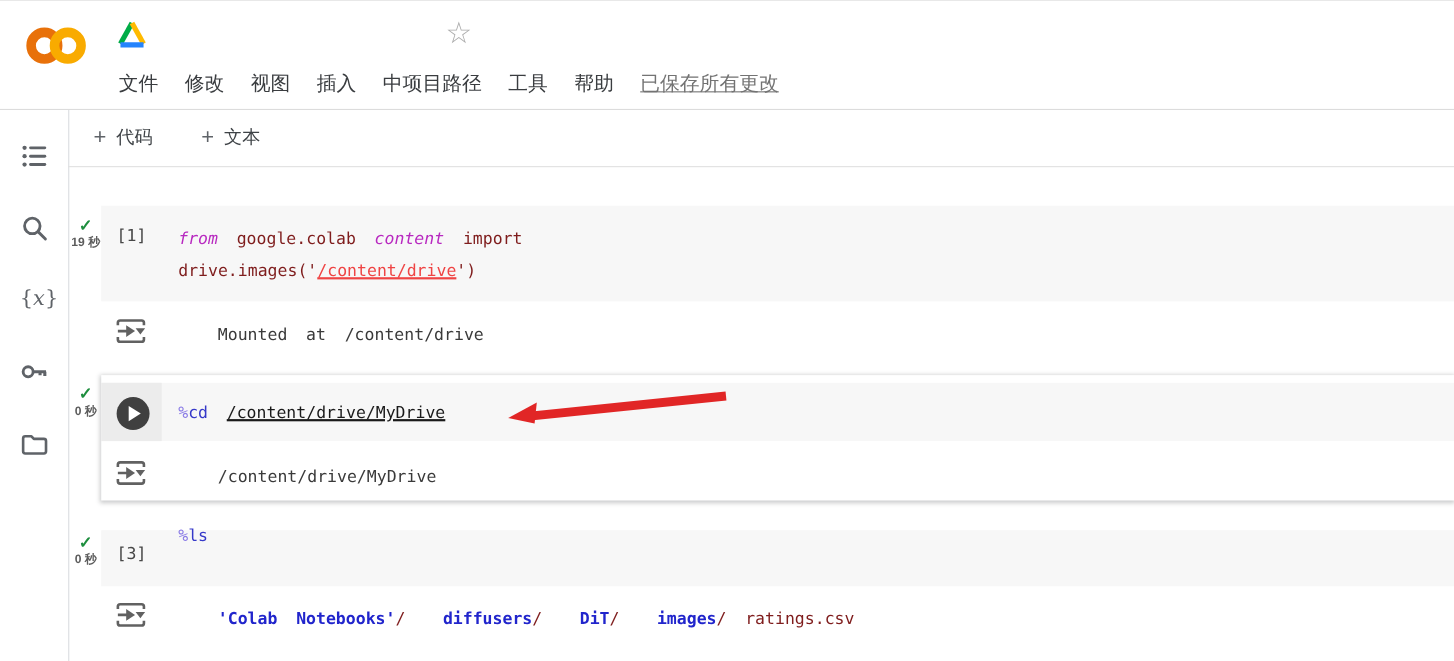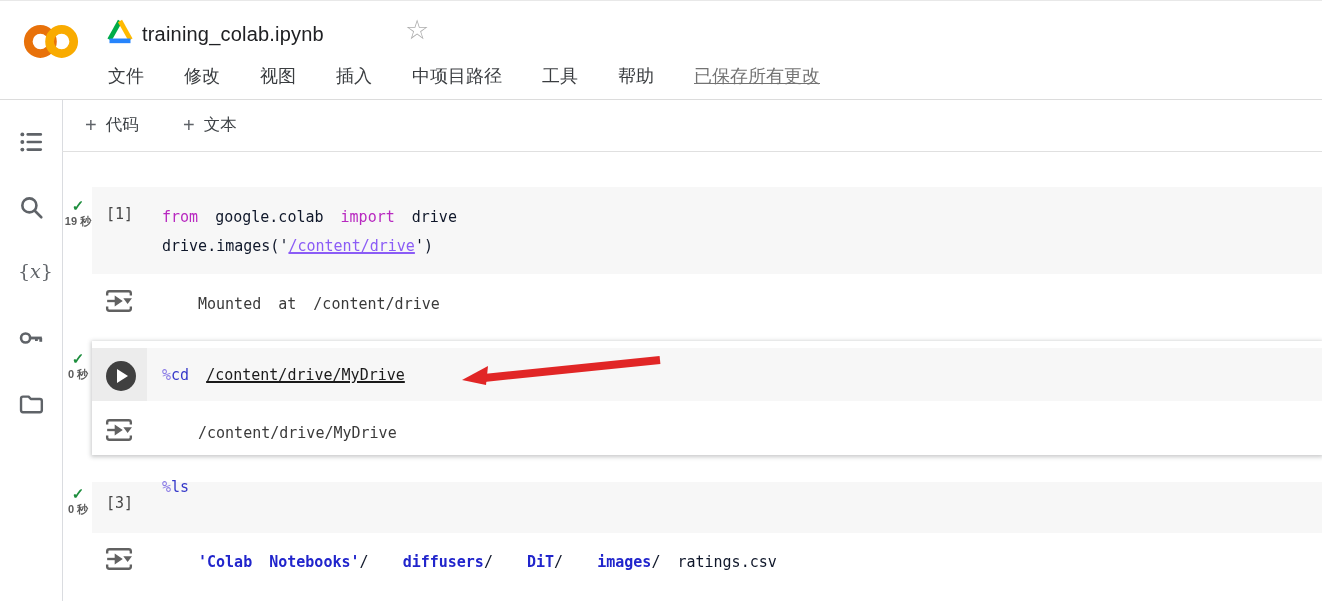--- a/index.html
+++ b/index.html
@@ -8,21 +8,21 @@
   .stage{position:absolute;left:0;top:0;width:1322px;height:601px;border-top:1px solid #e8e8e8;}
 
   
   .header{position:absolute;left:0;top:0;width:1322px;height:98px;background:#fff;
           border-bottom:1px solid #dcdcdc;}
   .logo{position:absolute;left:22px;top:17px;width:58px;height:47px;}
   .driveicon{position:absolute;left:106px;top:17px;width:28px;height:27px;}
   .nbtitle{position:absolute;left:142px;top:18px;height:30px;line-height:30px;
            font-size:20px;color:#202124;letter-spacing:.2px;}
   .star{position:absolute;left:405px;top:12px;font-size:27px;color:#adadad;line-height:34px;}
-  .menubar{position:absolute;left:108px;top:61px;height:28px;display:flex;gap:40px;
+  .menubar{position:absolute;left:108px;top:61px;height:28px;display:flex;gap:24px;
            font-size:18px;color:#3a3d40;align-items:center;}
   .menubar .mitem{cursor:default;white-space:nowrap;}
   .savestatus{color:#737373;text-decoration:underline;white-space:nowrap;}
 
   
   .sidebar{position:absolute;left:0;top:99px;width:62px;height:502px;background:#fff;
            border-right:1px solid #dadce0;}
   .sideicon{position:absolute;left:18px;width:26px;height:26px;color:#5f6368;}
   .icon-vx{font-size:19px;color:#5f6368;font-family:"DejaVu Serif",serif;line-height:26px;}
   .icon-vx i{font-style:italic;}
@@ -37,23 +37,23 @@
   .mono{font-family:"DejaVu Sans Mono",monospace;font-size:15px;word-spacing:8px;white-space:pre;}
   .cellgray{position:absolute;left:92px;width:1230px;background:#f7f7f7;}
   .execlabel{position:absolute;left:106px;color:#474747;}
   .codeline{position:absolute;left:162px;line-height:29px;color:#1f1f1f;}
   .marginstat{position:absolute;left:62px;width:32px;text-align:center;}
   .check{color:#1e8e3e;font-size:15px;font-weight:bold;line-height:17px;}
   .timetxt{font-size:11px;color:#5c5c5c;line-height:14px;word-spacing:0;font-weight:bold;}
   .outicon{position:absolute;left:105px;width:28px;height:26px;color:#616161;}
   .outtext{position:absolute;left:162px;color:#3a3a3a;line-height:24px;padding-left:36px;}
 
-  .tok-kw{color:#b829c0;}
-  .tok-plain{color:#0f172a;}
-  .tok-linkred{color:#8b5cf6;text-decoration:underline;text-decoration-thickness:2px;}
+  .tok-kw{color:#b829c0;font-style:italic;}
+  .tok-plain{color:#7f1d1d;}
+  .tok-linkred{color:#ef4444;text-decoration:underline;text-decoration-thickness:2px;}
   .tok-pct{color:#8b7ce6;}
   .tok-cmd{color:#3639c9;margin-top:36px;}
   .tok-pathlink{color:#1a1a1a;text-decoration:underline;text-decoration-thickness:1.5px;}
   .tok-dir{color:#2125cc;font-weight:bold;}
 
   .cell2wrap{position:absolute;left:92px;top:340px;width:1230px;height:114px;background:#fff;
              box-shadow:0 1px 4px 1px rgba(60,64,67,.28);}
   .cell2input{position:absolute;left:0;top:7px;width:1230px;height:53px;background:#f7f7f7;}
   .cell2gutter{position:absolute;left:0;top:0;width:55px;height:53px;background:#ececec;}
   .playbtn{position:absolute;left:14px;top:13px;width:30px;height:30px;border-radius:50%;
@@ -73,21 +73,20 @@
   <div class="header">
     <svg class="logo" viewBox="0 0 60 48">
       <circle cx="19" cy="24" r="12.5" fill="none" stroke="#E8710A" stroke-width="9"></circle>
       <circle cx="41" cy="24" r="12.5" fill="none" stroke="#F9AB00" stroke-width="9"></circle>
     </svg>
     <svg class="driveicon" viewBox="0 0 48 42">
       <line x1="24" y1="3" x2="6" y2="35" stroke="#00ac47" stroke-width="8"></line>
       <line x1="24" y1="3" x2="42" y2="35" stroke="#ffba00" stroke-width="8"></line>
       <line x1="6" y1="37" x2="42" y2="37" stroke="#2684fc" stroke-width="8"></line>
     </svg>
-    <div class="nbtitle">training_colab.ipynb</div>
     <div class="star">☆</div>
 
     <div class="menubar">
       <span class="mitem">文件</span>
       <span class="mitem">修改</span>
       <span class="mitem">视图</span>
       <span class="mitem">插入</span>
       <span class="mitem">中项目路径</span>
       <span class="mitem">工具</span>
       <span class="mitem">帮助</span>
@@ -131,21 +130,21 @@
     <span class="plus">+</span>
     <span>文本</span>
   </div>
 
   <div class="marginstat" style="top:196px">
     <div class="check">✓</div>
     <div class="timetxt">19 秒</div>
   </div>
   <div class="cellgray" style="top:186px;height:87px;"></div>
   <div class="execlabel mono" style="top:204px">[1]</div>
-  <div class="codeline mono" style="top:202px"><span class="tok-kw">from</span><span class="tok-plain"> google.colab </span><span class="tok-kw">import</span><span class="tok-plain"> drive</span></div>
+  <div class="codeline mono" style="top:202px"><span class="tok-kw">from</span><span class="tok-plain"> google.colab </span><span class="tok-kw">content</span><span class="tok-plain"> import</span></div>
   <div class="codeline mono" style="top:231px"><span class="tok-plain">drive.images('</span><span class="tok-linkred">/content/drive</span><span class="tok-plain">')</span></div>
 
   <svg class="outicon" style="top:287px" viewBox="0 0 26 24">
     <g fill="none" stroke="#616161" stroke-width="2.2">
       <path d="M2 7 L2 5 Q2 3 4 3 L22 3 Q24 3 24 5 L24 7"></path>
       <path d="M2 17 L2 19 Q2 21 4 21 L22 21 Q24 21 24 19 L24 17"></path>
       <line x1="2" y1="12" x2="11" y2="12"></line>
     </g>
     <polygon points="9,7 16.5,12 9,17" fill="#616161"></polygon>
     <polygon points="17,9.5 25,9.5 21,14.8" fill="#616161"></polygon>

